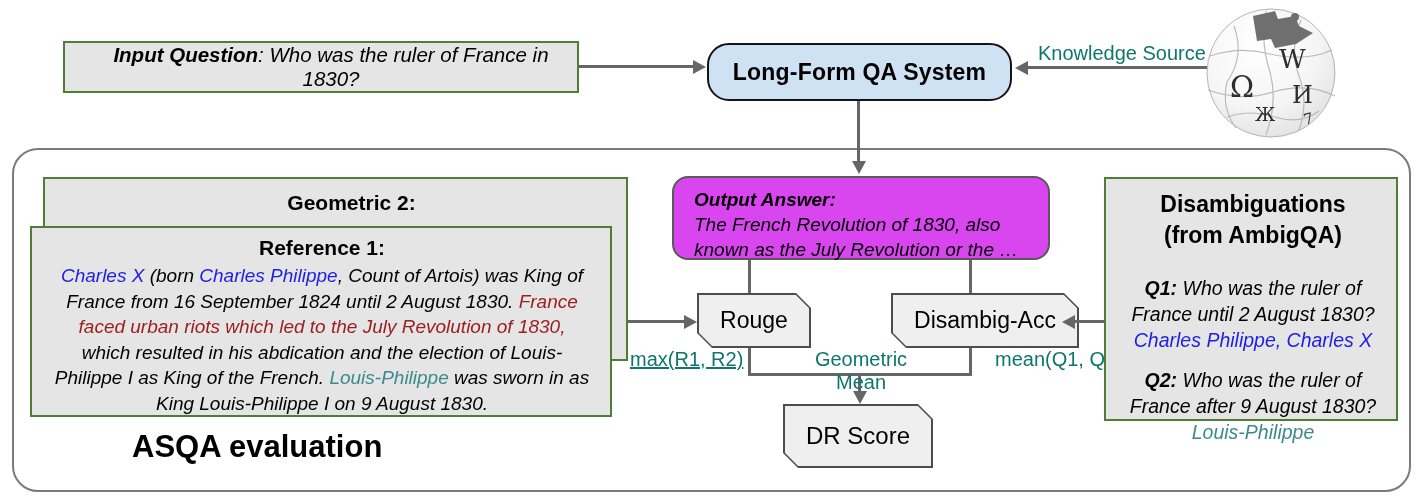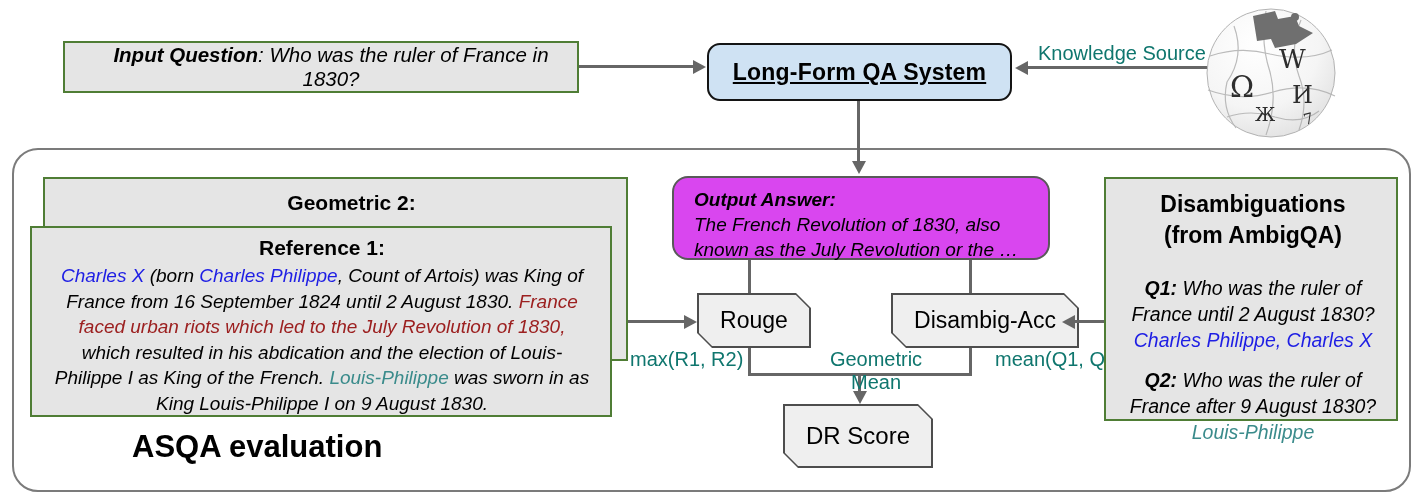--- a/index.html
+++ b/index.html
@@ -9,23 +9,23 @@
   }
   .abs{position:absolute;}
   .i{font-style:italic;}
   .b{font-weight:bold;}
   
   .outer{
     border:2px solid #7b7b7b;border-radius:26px;background:#ffffff;
   }
   .green-box{border:2.5px solid #4f7d35;background:#e5e5e5;box-sizing:border-box;text-align:center;}
   .qa-box{
-    background:#cfe2f3;border:2px solid #141414;border-radius:13px;box-sizing:border-box;
+    background:#cfe2f3;border:2px solid #141414;border-radius:22px;box-sizing:border-box;
     display:flex;align-items:center;justify-content:center;
-    font-weight:bold;font-size:23px;letter-spacing:.2px;text-decoration:underline;
+    font-weight:bold;font-size:23px;letter-spacing:.2px;
   }
   .oa-box{
     background:#d946ef;border:2px solid #595959;border-radius:16px;box-sizing:border-box;
     padding:9px 20px;font-size:19px;line-height:25px;
   }
   
   .cut{clip-path:polygon(0 0, calc(100% - 15px) 0, 100% 15px, 100% 100%, 15px 100%, 0 calc(100% - 15px));}
   .cut-outer{background:#4d4d4d;}
   .cut-inner{
     position:absolute;left:1.6px;top:1.6px;right:1.6px;bottom:1.6px;background:#efefef;
@@ -125,22 +125,22 @@
 
   <div class="abs line" style="left:1074px;top:320px;width:31px;height:3px;"></div>
   <div class="abs ah-left" style="left:1062px;top:314.5px;"></div>
 
   <div class="abs line" style="left:748px;top:348px;width:3px;height:28px;"></div>
   <div class="abs line" style="left:969px;top:348px;width:3px;height:28px;"></div>
   <div class="abs line" style="left:748px;top:373px;width:224px;height:3px;"></div>
   <div class="abs line" style="left:858px;top:376px;width:3px;height:16px;"></div>
   <div class="abs ah-down" style="left:852.5px;top:391px;"></div>
 
-  <div class="abs small-label" style="left:630px;top:348px;">max(R1, R2)</div>
-  <div class="abs small-label" style="left:790px;top:348px;width:142px;text-align:center;margin-left:15px;">Geometric Mean</div>
+  <div class="abs small-label" style="left:630px;top:348px;text-decoration:underline;">max(R1, R2)</div>
+  <div class="abs small-label" style="left:790px;top:348px;width:142px;text-align:center;">Geometric Mean</div>
   <div class="abs small-label" style="left:995px;top:348px;">mean(Q1, Q2)</div>
 
   <div class="abs cut cut-outer" style="left:783px;top:404px;width:150px;height:64px;">
     <div class="cut-inner" style="font-size:24px;">DR Score</div>
   </div>
 
   <div class="abs green-box" style="left:1104px;top:177px;width:294px;height:244px;padding:10px 16px 0 20px;">
     <div class="b" style="font-size:23px;line-height:31px;">Disambiguations</div>
     <div class="b" style="font-size:23px;line-height:31px;">(from AmbigQA)</div>
 

